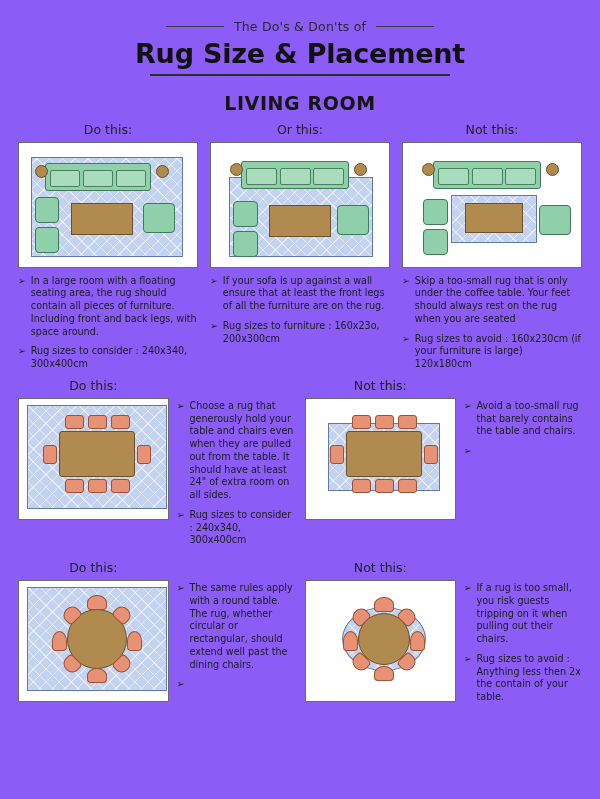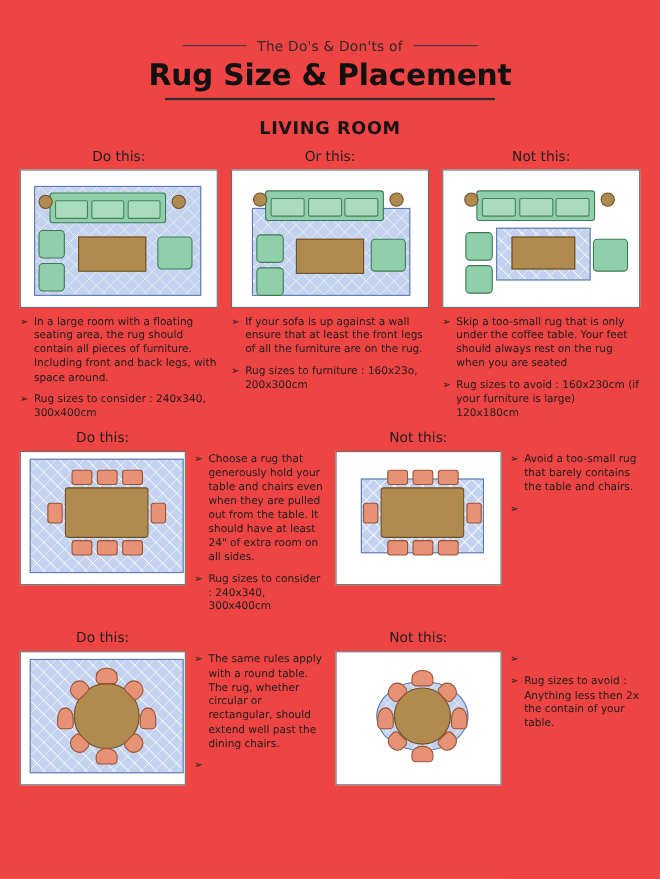--- a/index.html
+++ b/index.html
@@ -6,22 +6,22 @@
   html, body {
     width: 600px; height: 799px;
     background: #ffffff;
     font-family: "DejaVu Sans", sans-serif;
     color: #1a1a1a;
     overflow: hidden;
   }
   .page {
     position: relative;
     width: 600px; height: 799px;
-    background: #ef4444;
-    padding: 30px 18px 0 18px;
+    background: #8b5cf6;
+    padding: 15px 18px 0 18px;
   }
 
   
   .header { text-align: center; margin-top: 4px; }
   .kicker-row {
     display: flex; align-items: center; justify-content: center;
     gap: 10px;
   }
   .kicker-rule { height: 1px; background: #3b3b3b; width: 58px; }
   .kicker {
@@ -29,21 +29,21 @@
     font-family: "DejaVu Sans", sans-serif;
   }
   .title {
     font-size: 27px; font-weight: bold; letter-spacing: -0.2px;
     color: #111; margin-top: 4px;
   }
   .title-rule { height: 1.6px; background: #2c2c2c; width: 300px; margin: 5px auto 0 auto; }
 
   
   .section-title {
-    text-align: center; font-weight: bold; font-size: 16px;
+    text-align: center; font-weight: bold; font-size: 19px;
     letter-spacing: .6px; margin: 16px 0 8px 0; color: #151515;
   }
   .col-label {
     text-align: center; font-size: 12.5px; color: #1f1f1f; margin-bottom: 5px;
   }
 
   
   .living-row { display: flex; gap: 12px; }
   .living-col { width: 33.33%; }
 
@@ -324,20 +324,21 @@
           <div class="dchair round" style="left:104px; top:50px; width:15px; height:20px;"></div>
           <div class="dchair round" style="left:46px; top:28px; width:17px; height:15px; transform:rotate(-45deg);"></div>
           <div class="dchair round" style="left:93px; top:28px; width:17px; height:15px; transform:rotate(45deg);"></div>
           <div class="dchair round" style="left:46px; top:74px; width:17px; height:15px; transform:rotate(-135deg);"></div>
           <div class="dchair round" style="left:93px; top:74px; width:17px; height:15px; transform:rotate(135deg);"></div>
         </div>
       </div>
       <div class="dining-text">
         <div class="bullet" style="margin-top:20px;">
           <span class="arrow">➢</span>
+          <span class="btxt">If a rug is too small, you risk guests tripping on it when pulling out their chairs.</span>
         </div>
         <div class="bullet">
           <span class="arrow">➢</span>
           <span class="btxt">Rug sizes to avoid : Anything less then 2x the contain of your table.</span>
         </div>
       </div>
     </div>
 
   </div>
 

